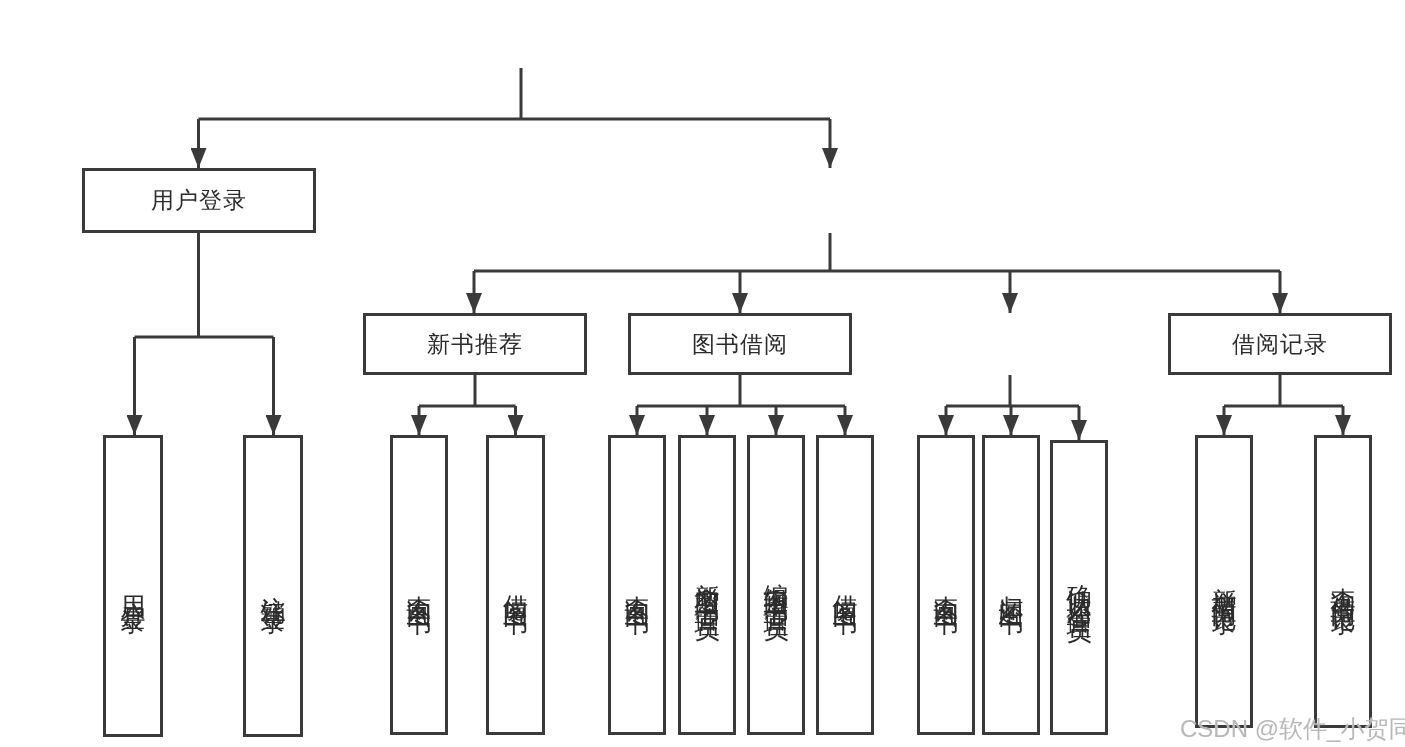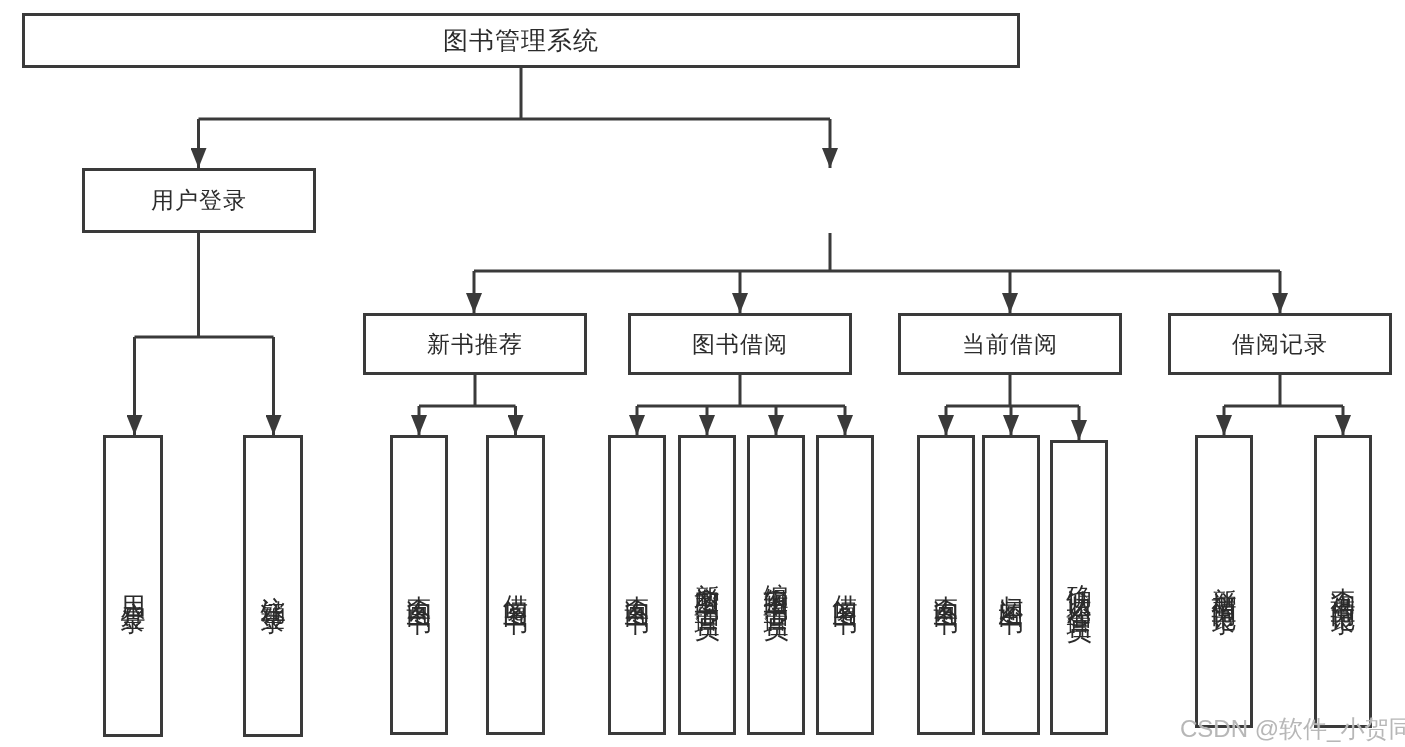--- a/index.html
+++ b/index.html
@@ -102,36 +102,30 @@
 
       <line x1="946" y1="406" x2="946" y2="435" marker-end="url(#arrow)"></line>
       <line x1="1011" y1="406" x2="1011" y2="435" marker-end="url(#arrow)"></line>
       <line x1="1079" y1="406" x2="1079" y2="440" marker-end="url(#arrow)"></line>
 
       <line x1="1224" y1="406" x2="1224" y2="435" marker-end="url(#arrow)"></line>
       <line x1="1343" y1="406" x2="1343" y2="435" marker-end="url(#arrow)"></line>
     </g>
   </svg>
 
-  <div class="box" style="left:22px;top:13px;width:998px;height:55px;">
-    <span class="root-label">图书管理系统</span>
-  </div>
 
   <div class="box" style="left:82px;top:168px;width:234px;height:65px;">
     <span class="h-label">用户登录</span>
   </div>
 
   <div class="box" style="left:363px;top:313px;width:224px;height:62px;font-family:Liberation Mono, monospace;">
     <span class="h-label">新书推荐</span>
   </div>
   <div class="box" style="left:628px;top:313px;width:224px;height:62px;">
     <span class="h-label">图书借阅</span>
-  </div>
-  <div class="box" style="left:898px;top:313px;width:224px;height:62px;">
-    <span class="h-label">当前借阅</span>
   </div>
   <div class="box" style="left:1168px;top:313px;width:224px;height:62px;">
     <span class="h-label">借阅记录</span>
   </div>
 
   <div class="box leaf" style="left:103px;top:435px;width:60px;height:302px;">
     <span class="v-label">用户登录</span>
   </div>
   <div class="box leaf" style="left:243px;top:435px;width:60px;height:302px;">
     <span class="v-label">注销登录</span>

